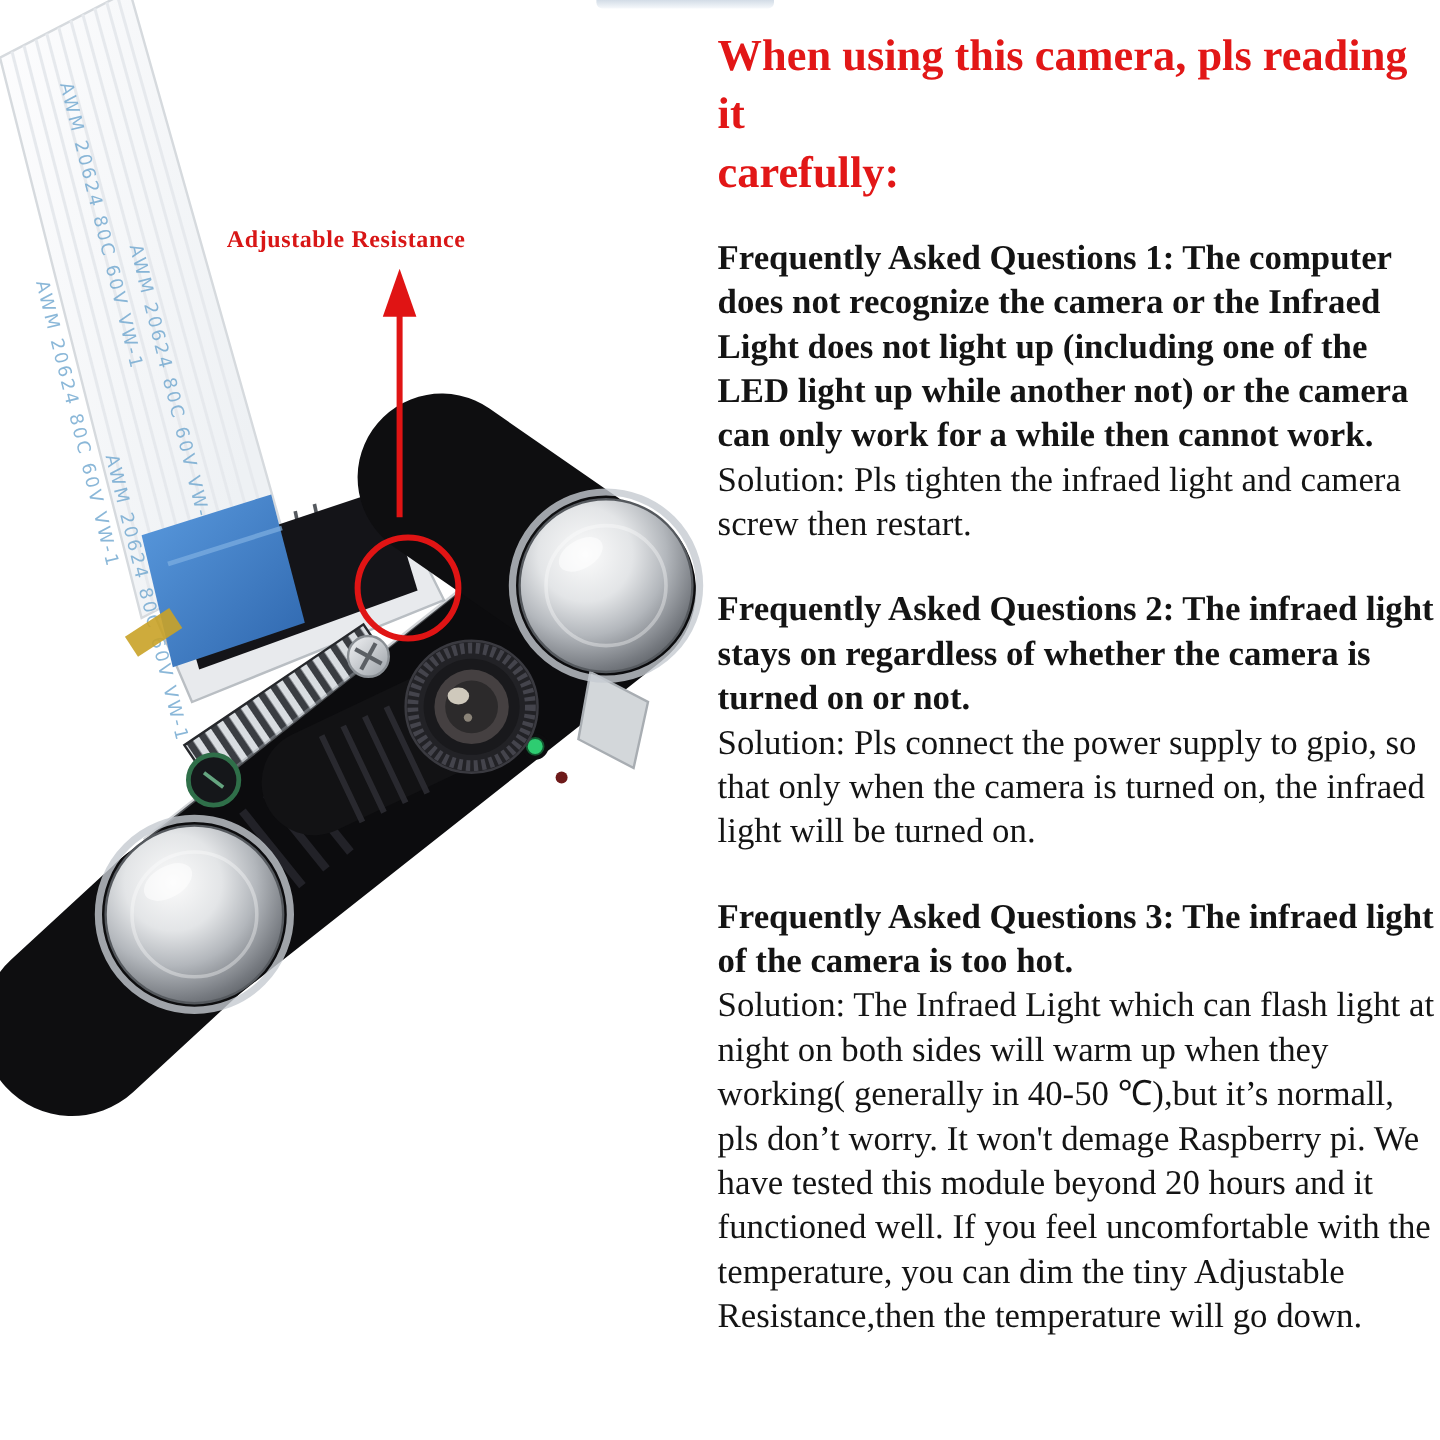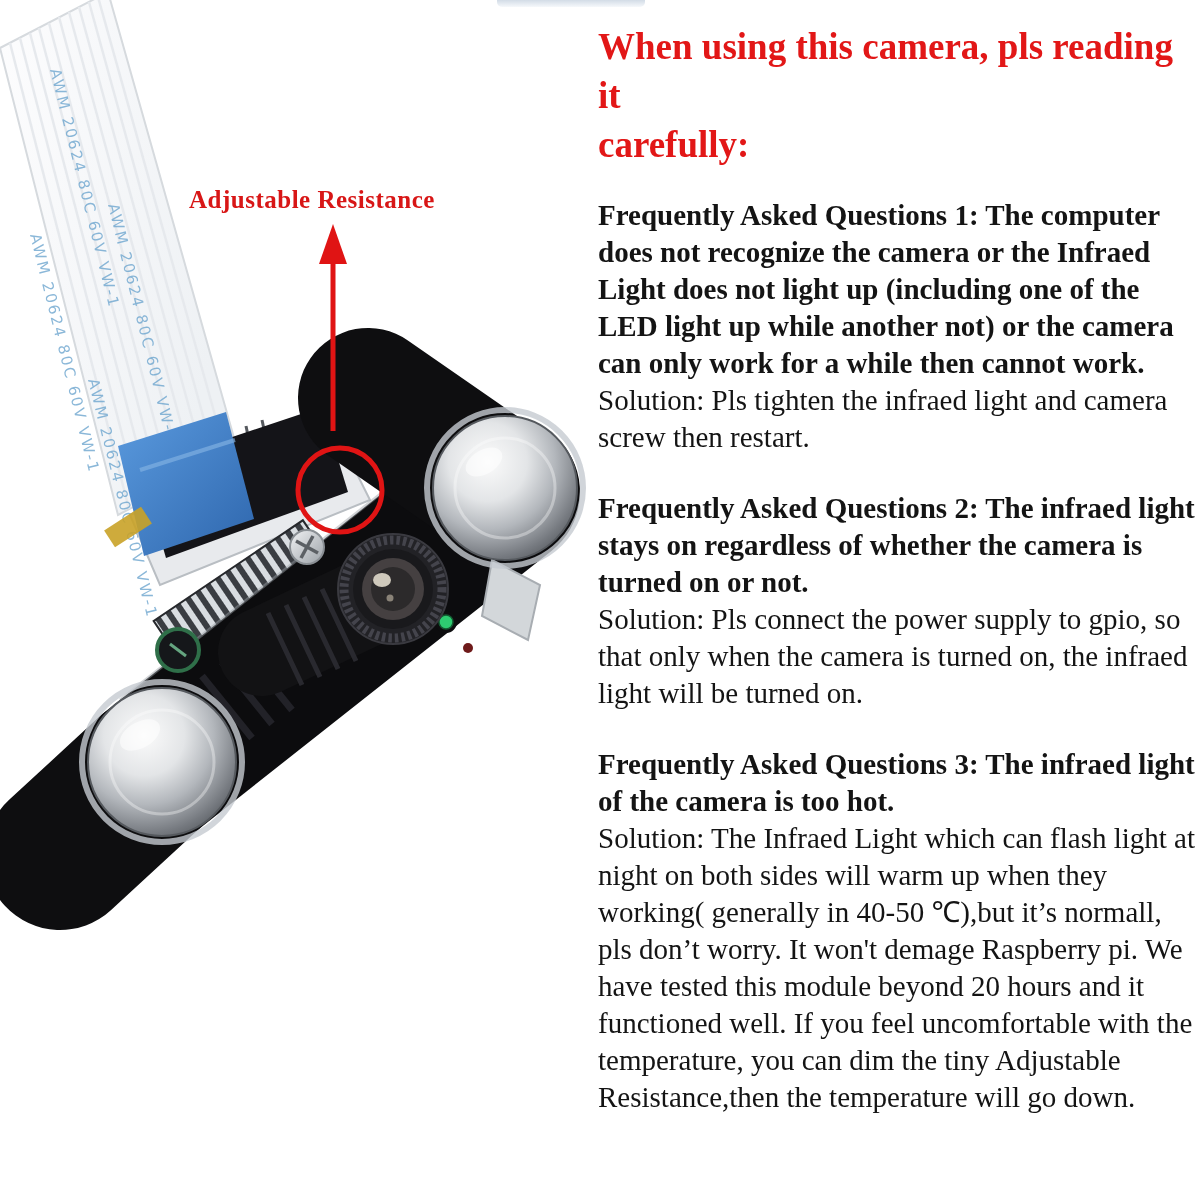--- a/index.html
+++ b/index.html
@@ -15,21 +15,21 @@
     background:linear-gradient(#aebfd2,#eef3f8);opacity:.55;border-radius:0 0 5px 5px;
   }
 
   
   .photo-wrap{position:absolute;left:0;top:0;width:600px;height:1000px;}
   .photo-wrap svg{display:block;}
 
   
   .annotation-label{
     position:absolute;left:189px;top:183px;width:420px;
-    color:#d81616;font-weight:bold;font-size:25px;line-height:34px;
+    color:#d81616;font-weight:bold;font-size:20px;line-height:34px;
     letter-spacing:0.5px;white-space:nowrap;
   }
 
   
   .faq-column{
     position:absolute;left:598px;top:22px;width:604px;color:#141414;
   }
   .faq-title{
     color:#e21717;font-weight:bold;font-size:37px;line-height:49px;
     margin:0 0 28px 0;

